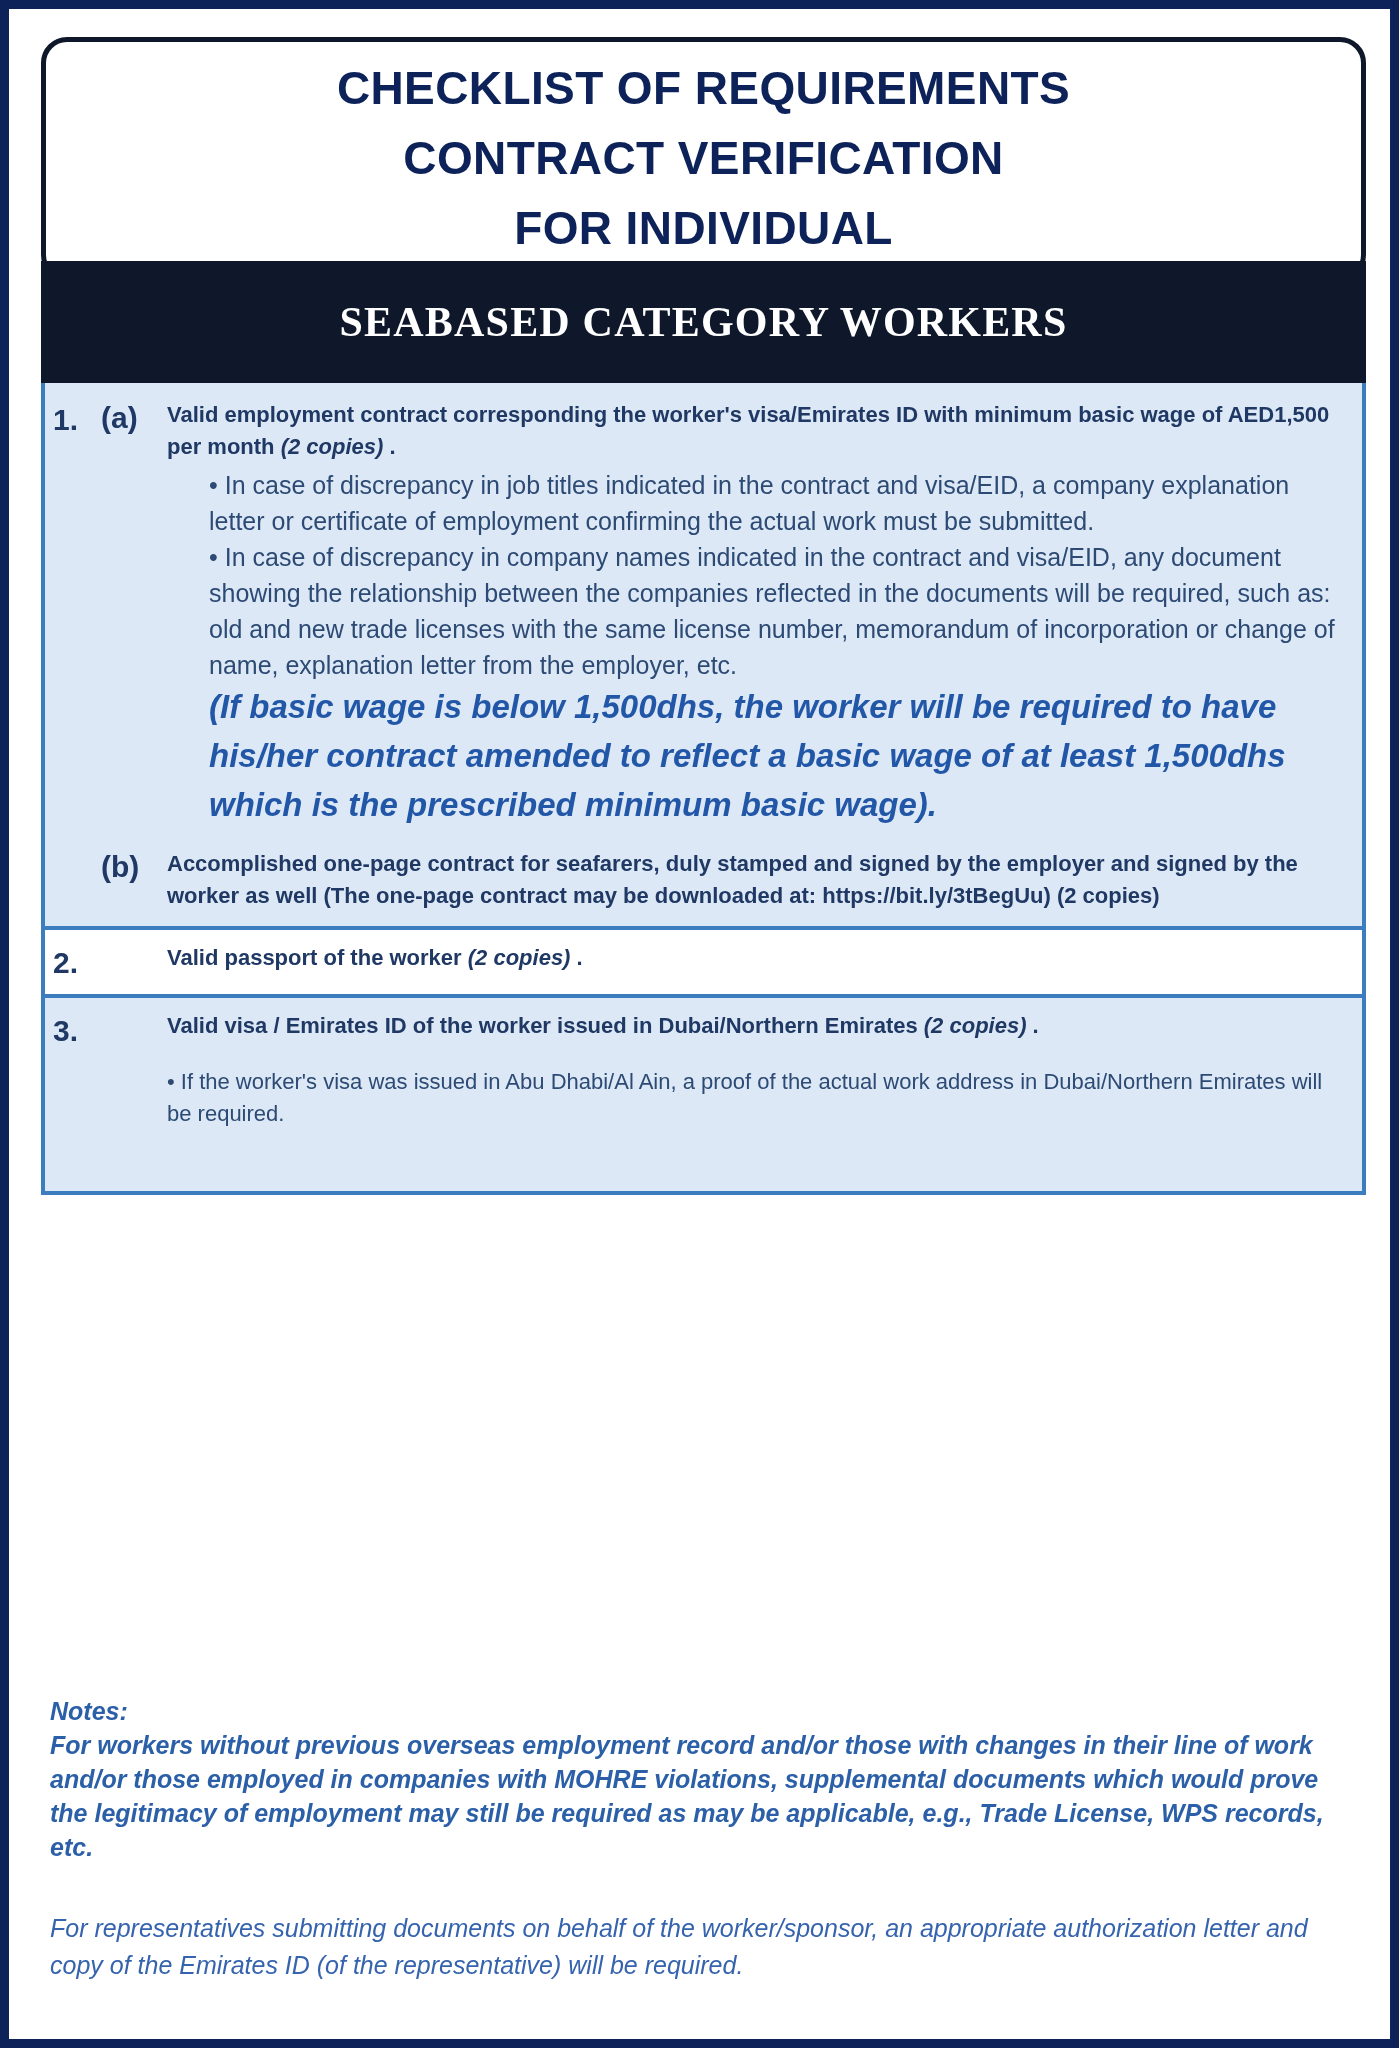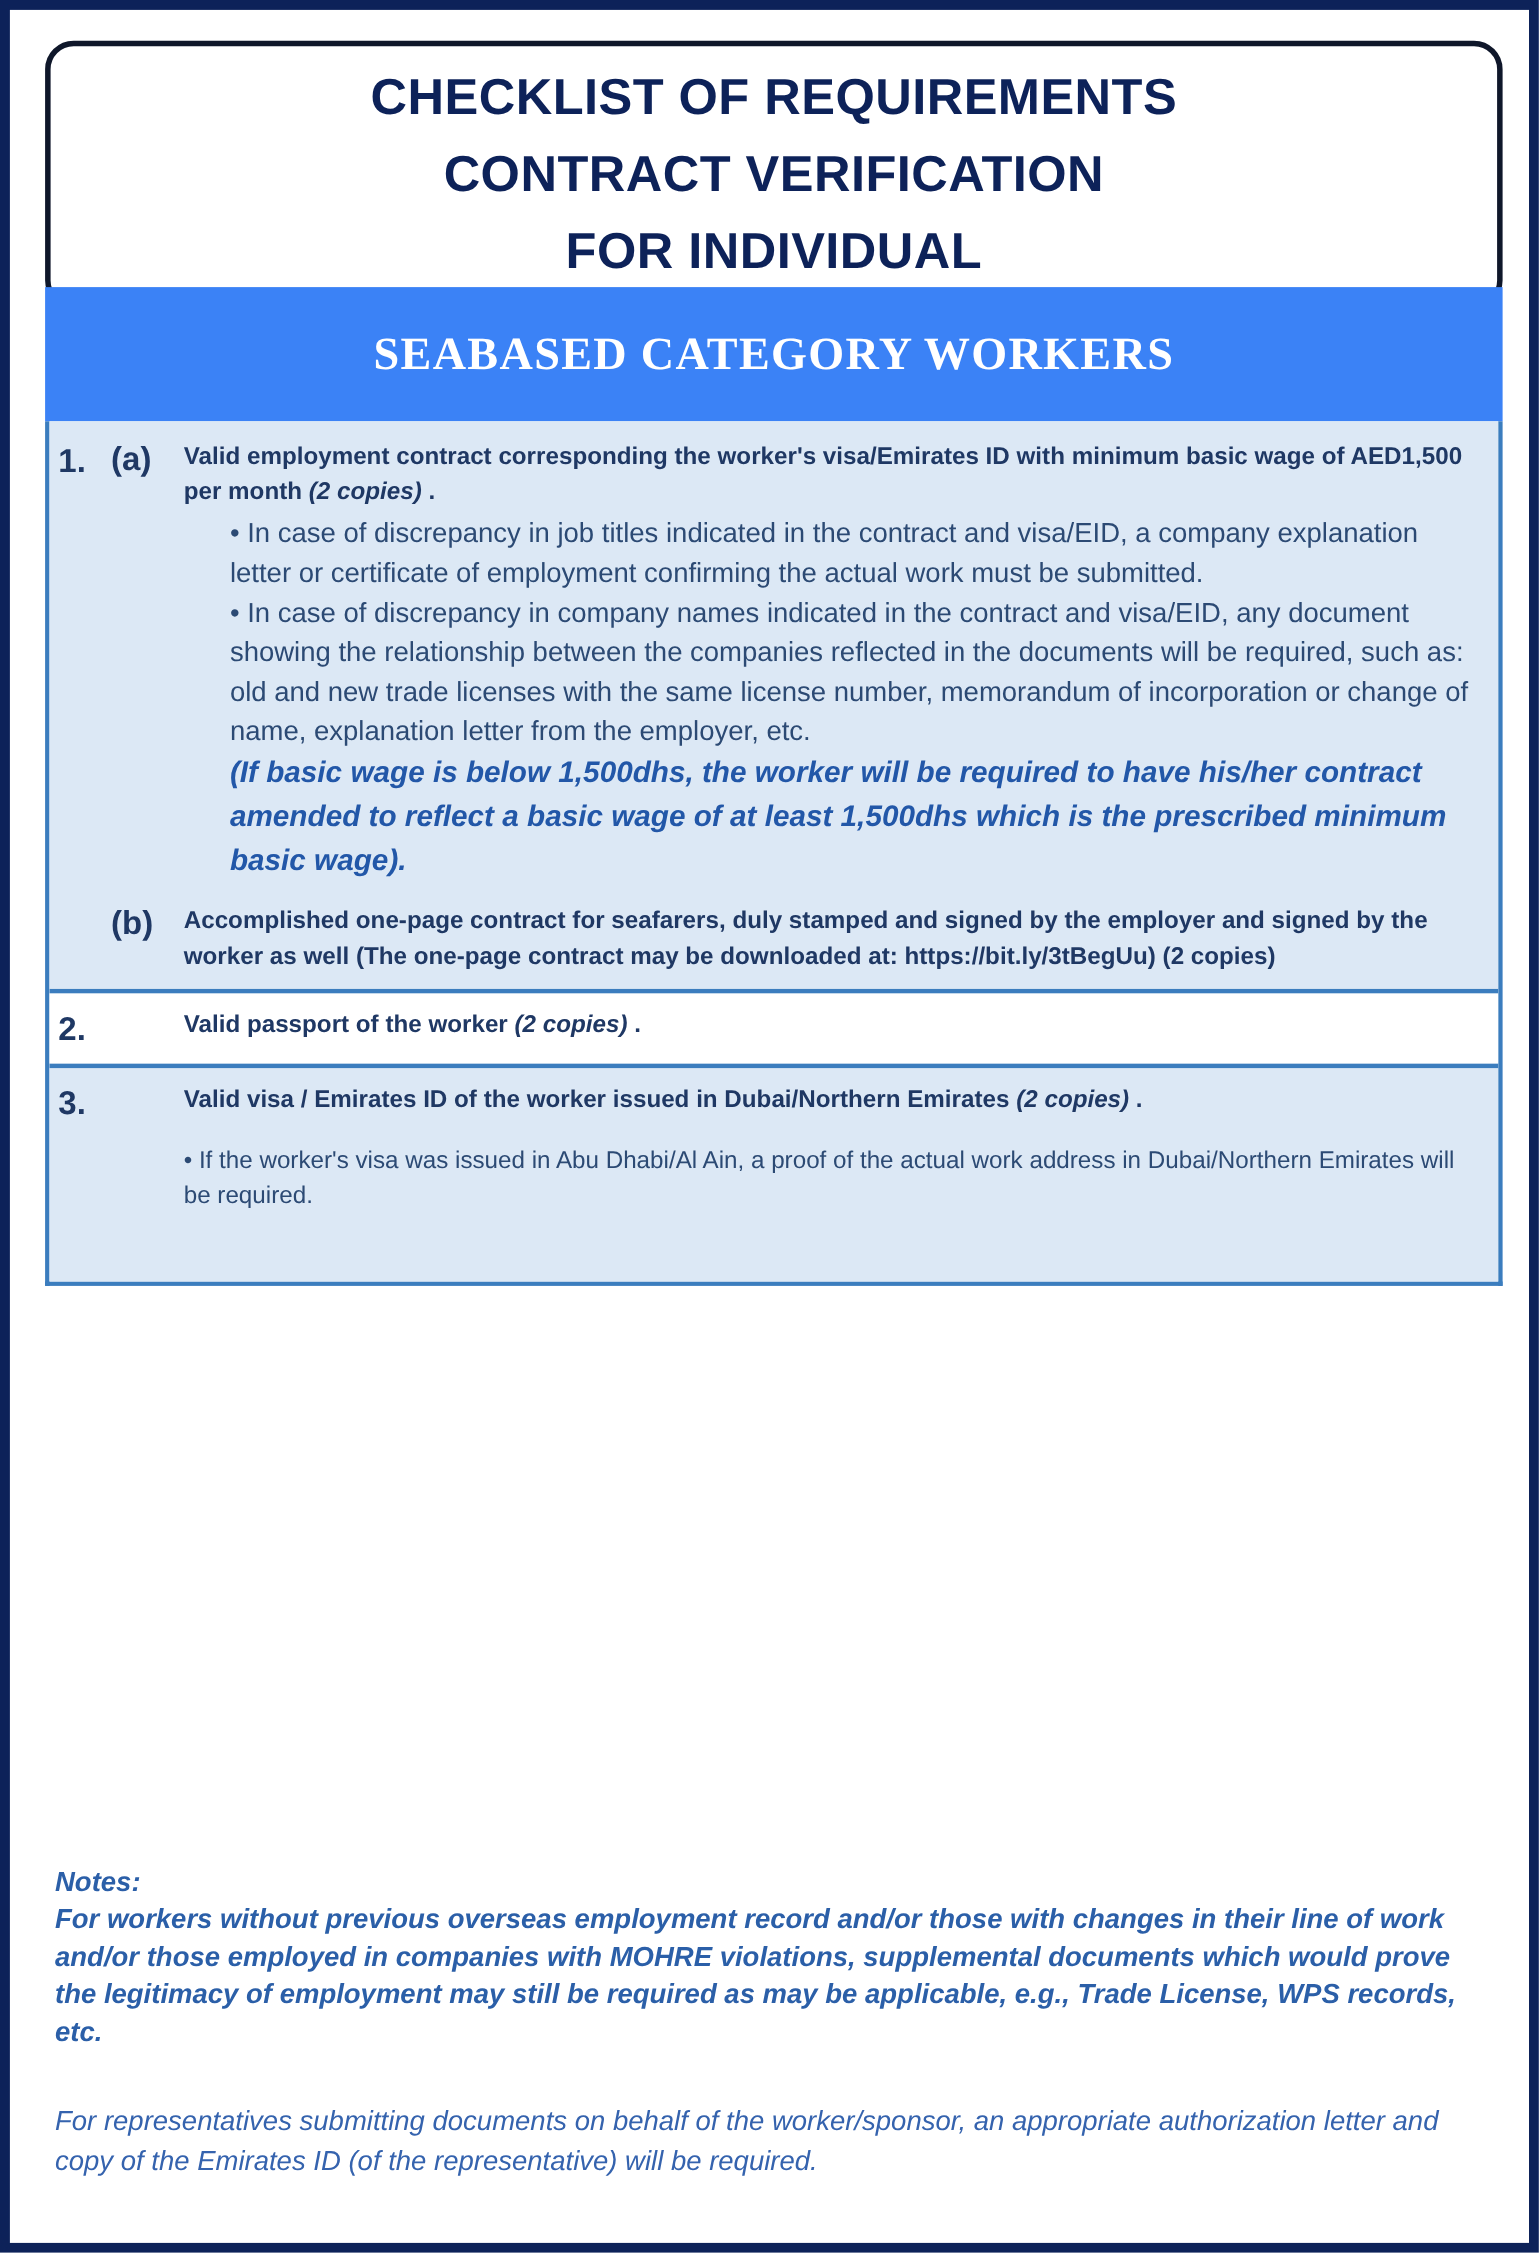--- a/index.html
+++ b/index.html
@@ -56,21 +56,21 @@
     white-space: nowrap;
   }
 
   
   .banner {
     position: absolute;
     left: 23px;
     top: 243px;
     width: 1325px;
     height: 122px;
-    background: #3b82f6;
+    background: #0f172a;
     display: flex;
     align-items: center;
     justify-content: center;
   }
   .banner-text {
     font-family: "Liberation Serif", serif;
     font-size: 42px;
     font-weight: 700;
     color: #ffffff;
     letter-spacing: 1.2px;
@@ -151,21 +151,21 @@
     line-height: 1.44;
     padding-left: 42px;
     padding-top: 4px;
   }
   .sub-bullets p {
     margin: 0;
     text-indent: 0;
   }
 
   .note-ital {
-    font-size: 27px;
+    font-size: 33px;
     font-weight: 700;
     font-style: italic;
     color: #2257A8;
     line-height: 1.48;
     margin: 0;
   }
 
   .item3-bullets {
     font-size: 22px;
     font-weight: 400;

